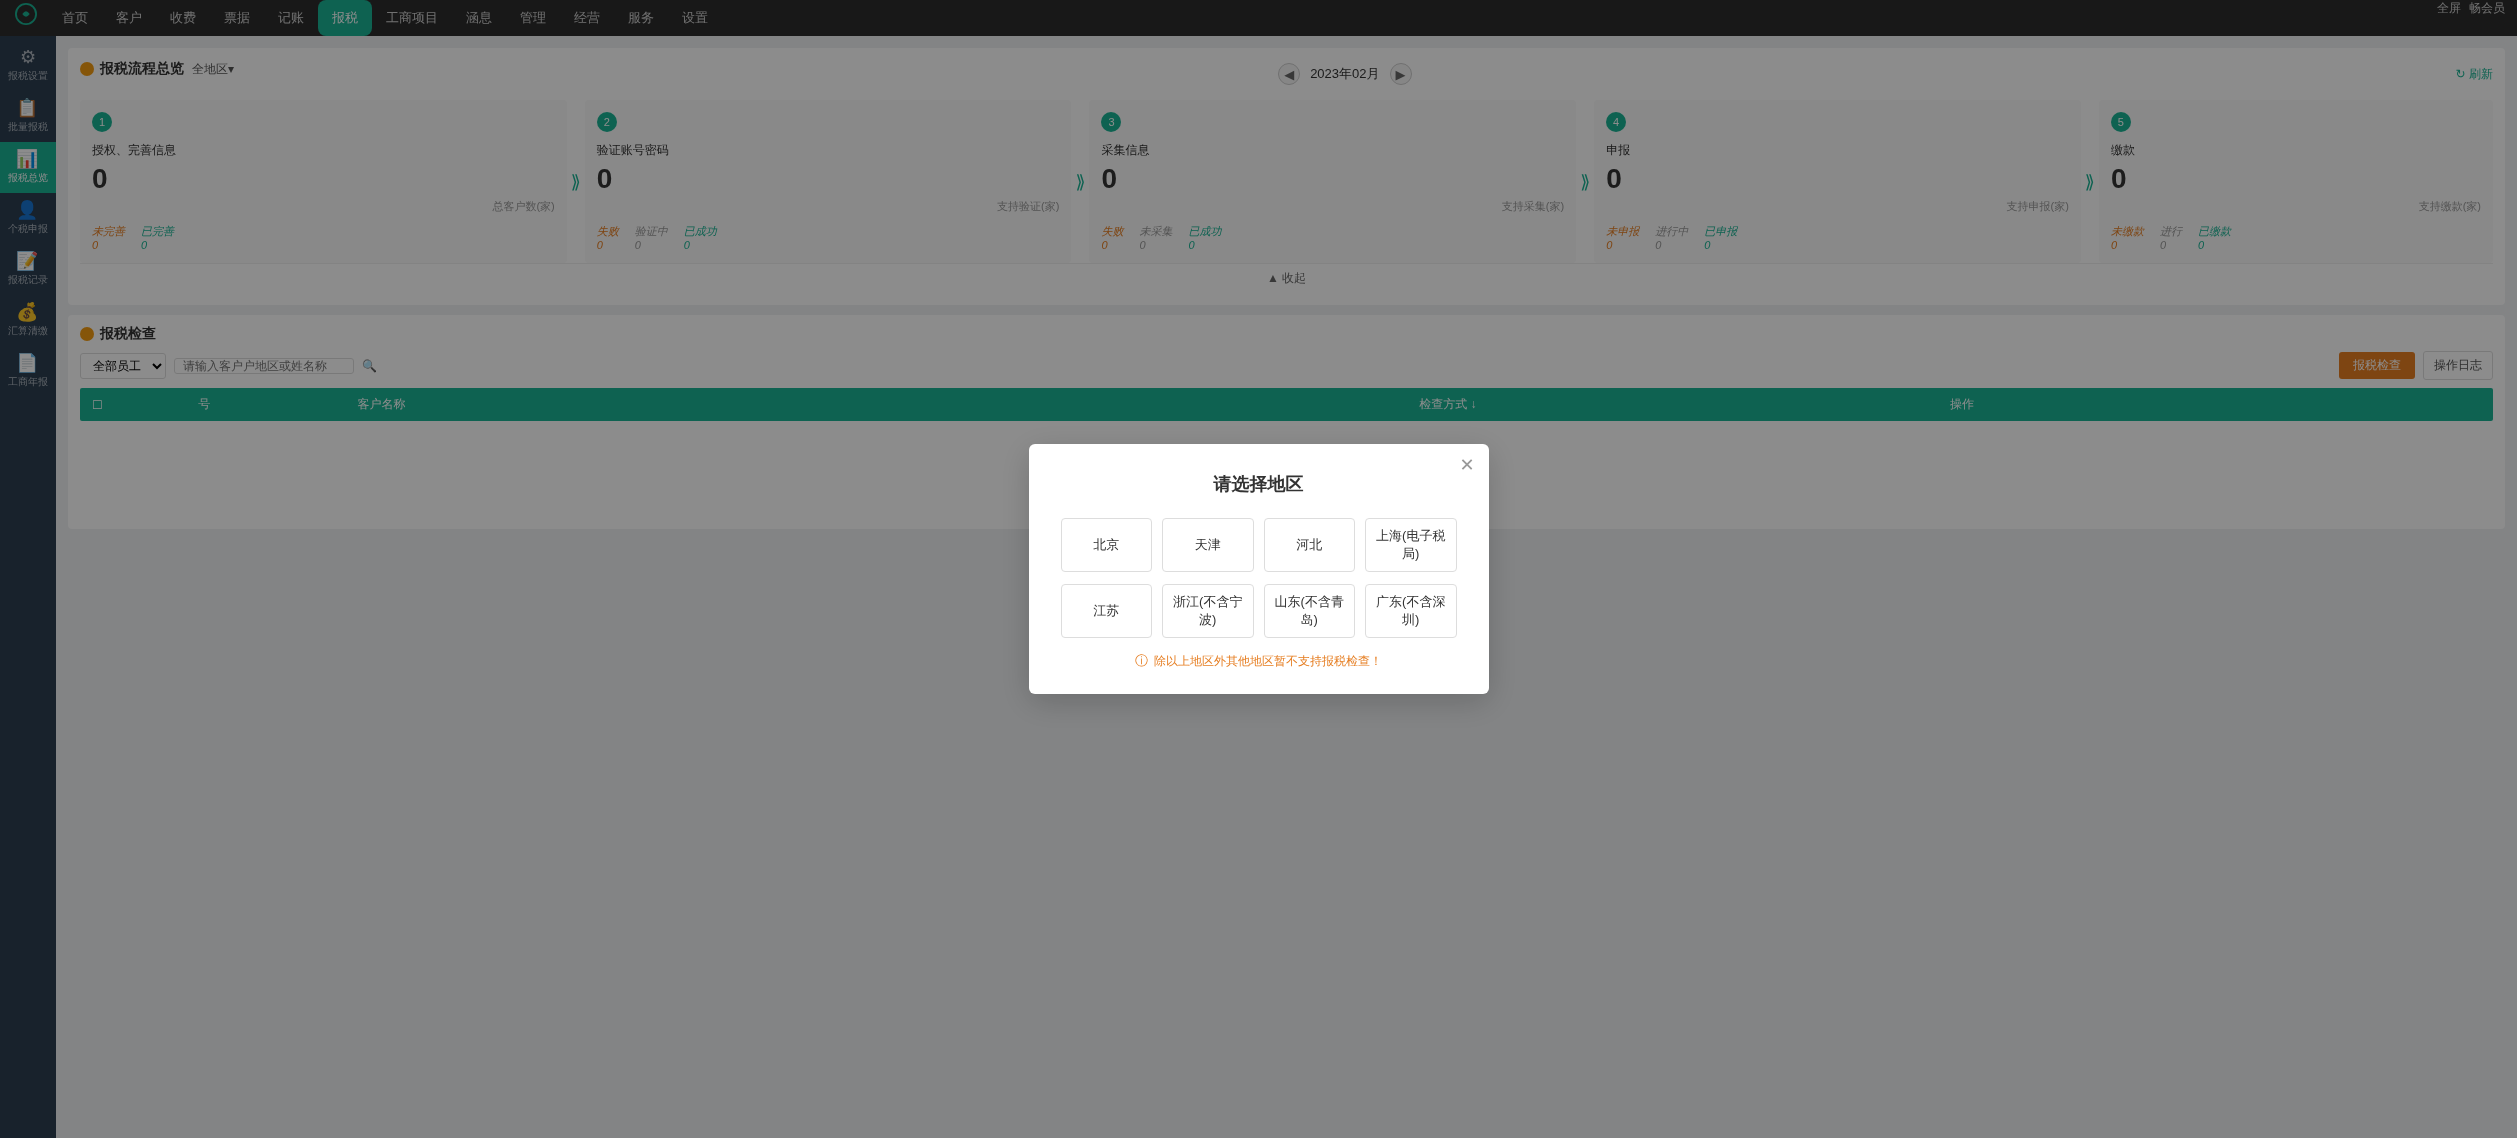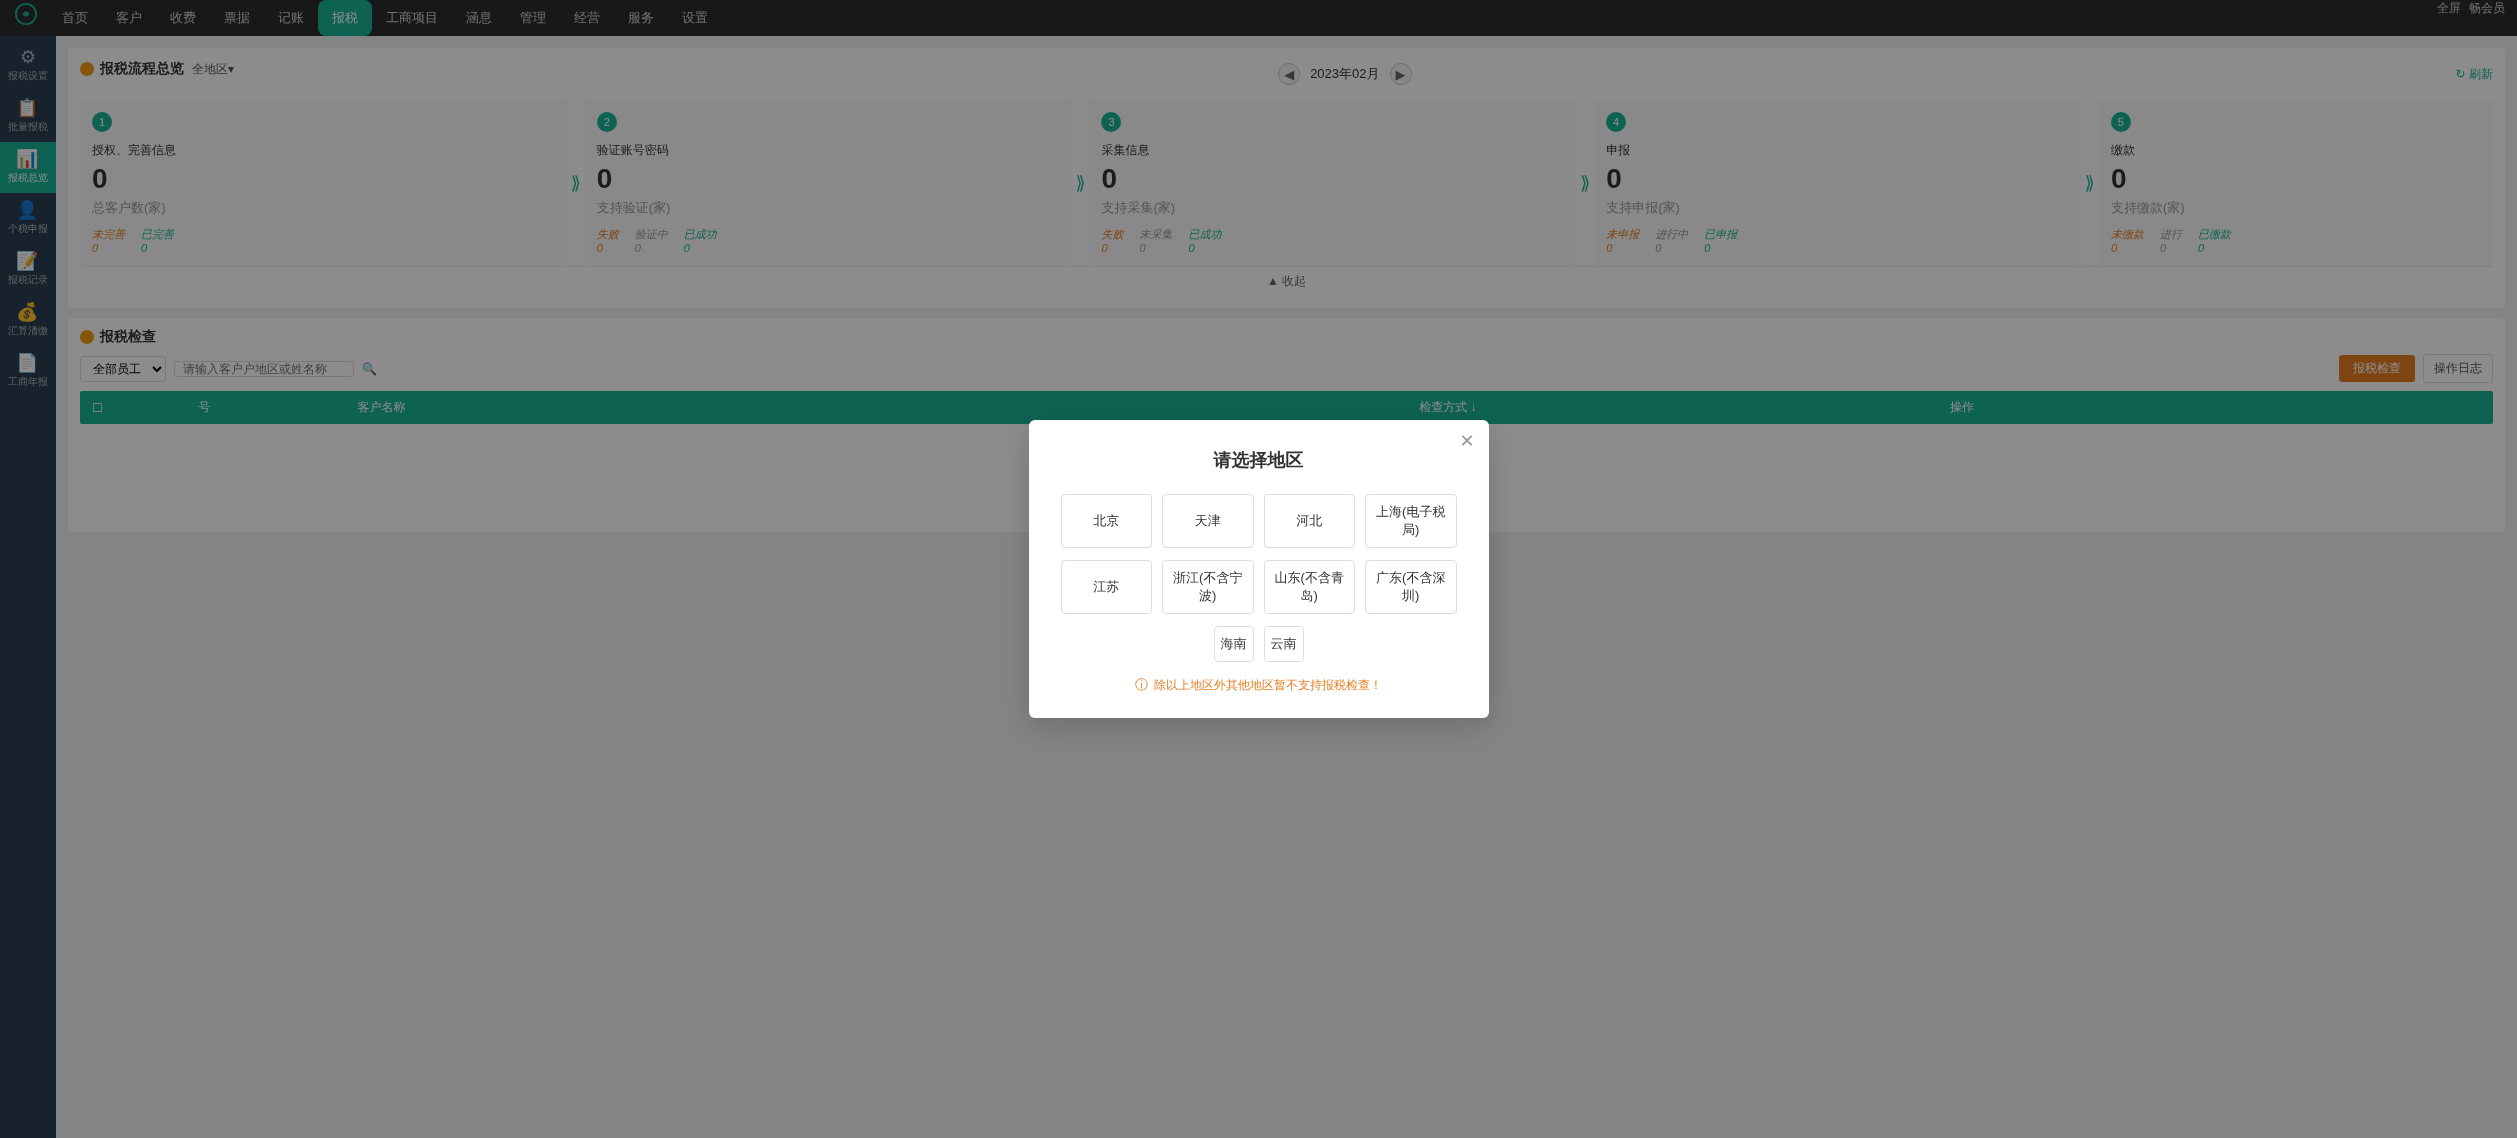--- a/index.html
+++ b/index.html
@@ -87,21 +87,21 @@
       flex: 1; background: #f9f9f9; border-radius: 4px; padding: 12px;
       display: flex; flex-direction: column; gap: 6px; position: relative;
     }
     .step-num {
       width: 20px; height: 20px; background: #1ab394; color: #fff;
       border-radius: 50%; font-size: 11px; display: flex; align-items: center;
       justify-content: center; margin-bottom: 4px;
     }
     .step-title { font-size: 12px; color: #333; font-weight: 500; }
     .step-count { font-size: 28px; font-weight: bold; color: #333; line-height: 1; }
-    .step-sub { font-size: 13px; color: #999; }
+    .step-sub { font-size: 11px; color: #999; text-align: right; }
     .step-stats { display: flex; gap: 16px; margin-top: 4px; font-style: italic; }
     .step-stat { font-size: 11px; }
     .step-stat.orange { color: #e67e22; }
     .step-stat.green { color: #1ab394; }
     .step-stat.gray { color: #999; }
     .arrow-connector {
       display: flex; align-items: center; justify-content: center;
       padding: 0 4px; color: #1ab394; font-size: 18px;
     }
     .collapse-bar {
@@ -427,23 +427,19 @@
       <button class="region-btn">天津</button>
       <button class="region-btn">河北</button>
       <button class="region-btn">上海(电子税局)</button>
     </div>
     <div class="modal-regions row2">
       <button class="region-btn">江苏</button>
       <button class="region-btn">浙江(不含宁波)</button>
       <button class="region-btn">山东(不含青岛)</button>
       <button class="region-btn">广东(不含深圳)</button>
     </div>
-    <div style="display:flex;justify-content:center;gap:10px;margin-top:10px;">
-      <button class="region-btn">海南</button>
-      <button class="region-btn">云南</button>
-    </div>
 
     <div class="modal-warning">
       <span class="warn-icon">ⓘ</span>
       <span>除以上地区外其他地区暂不支持报税检查！</span>
     </div>
   </div>
 </div>
 
 </body></html>

